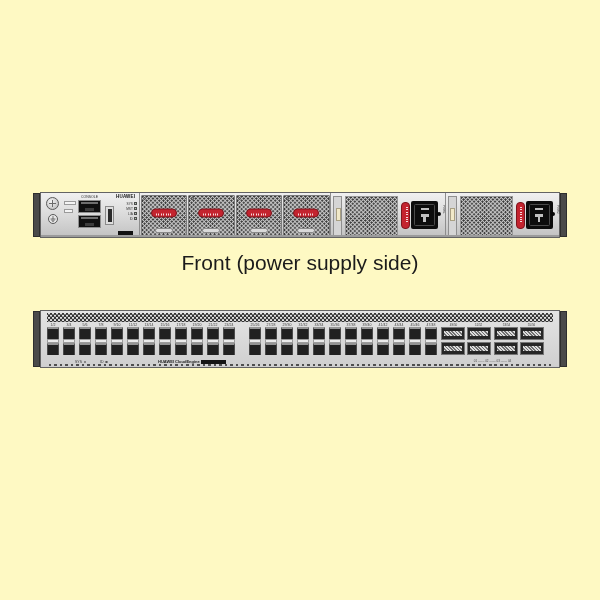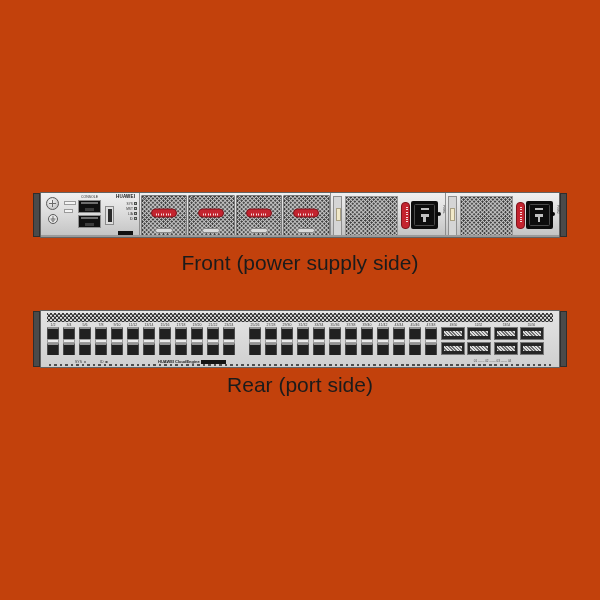--- a/index.html
+++ b/index.html
@@ -1,18 +1,18 @@
 <!DOCTYPE html>
 <html><head>
 <meta charset="utf-8">
 <style>
   * { box-sizing: border-box; margin: 0; padding: 0; }
   html,body { background:#ffffff; }
   .canvas {
-    position: relative; width: 600px; height: 600px; background:#c2410c;
+    position: relative; width: 600px; height: 600px; background:#fef9c3;
     font-family: "Liberation Sans", sans-serif; overflow: hidden;
   }
   .unit { position: absolute; }
   .unit.front { left:33px; top:192px; width:534px; height:46px; }
   .unit.rear  { left:33px; top:310px; width:534px; height:58px; }
   .ear { position:absolute; top:1px; bottom:1px; width:7px; background:#4a4a4a; border:1px solid #2e2e2e; }
   .ear.left{ left:0; } .ear.right{ right:0; }
   .chassis { position:absolute; left:7px; right:7px; top:0; bottom:0; border:1px solid #636363; }
   .front-body { background: linear-gradient(180deg,#f0f0f0,#d8d8d8 55%,#c2c2c2); }
   .front-body::after{ content:""; position:absolute; left:0; right:0; bottom:0; height:2px; background:#9b9b9b; }
@@ -409,15 +409,14 @@
           </div>
         <div class="rbrand">HUAWEI CloudEngine</div>
         <div class="rbadge"></div>
         <div class="rnum">01 ─── 02 ─── 03 ─── 04</div>
       </div>
       <div class="rdots"></div>
     </div>
     <div class="ear right"></div>
   </div>
 
-  <div class="caption c-rear">Rear (port side)</div>
 
 </div>
 
 </body></html>

